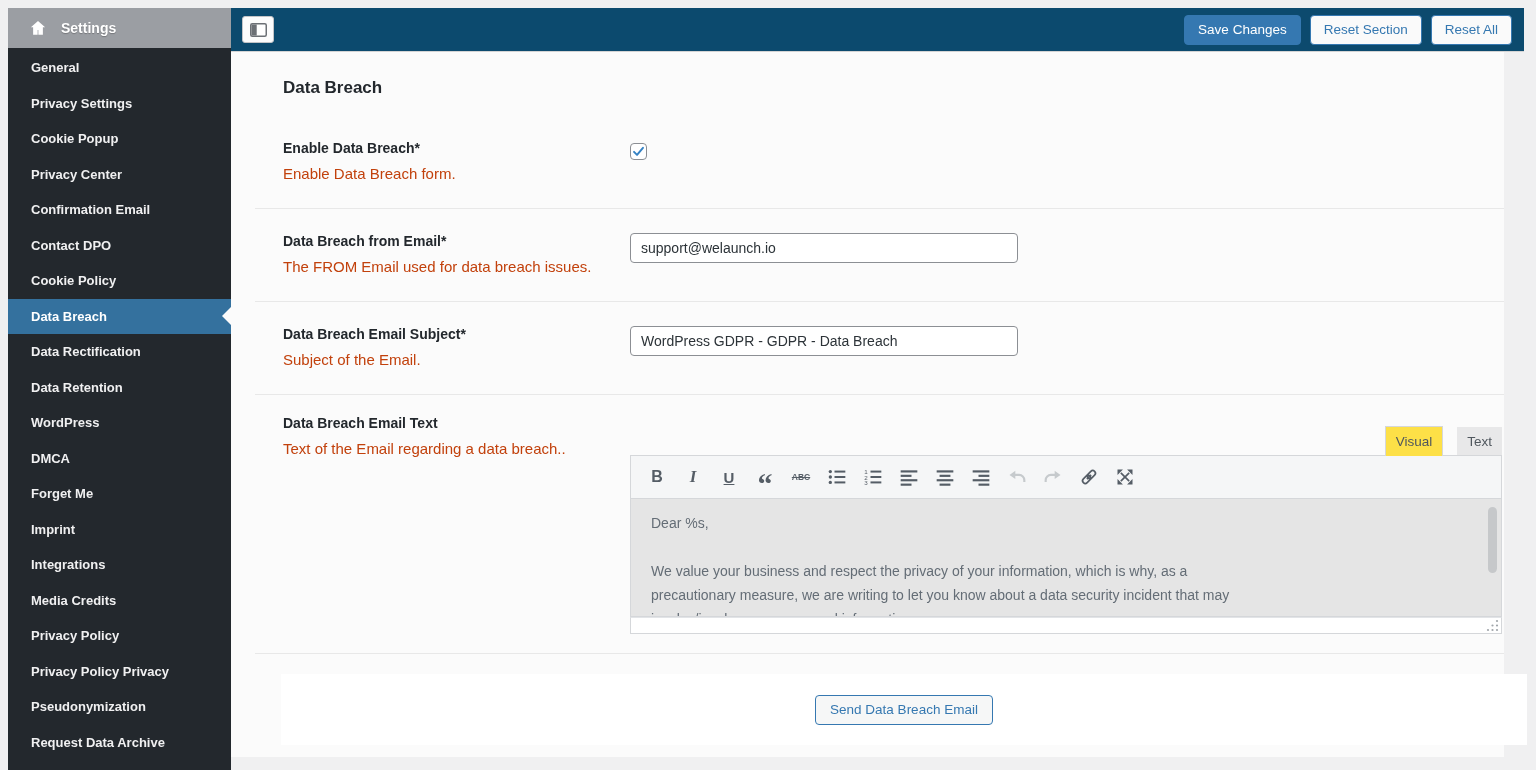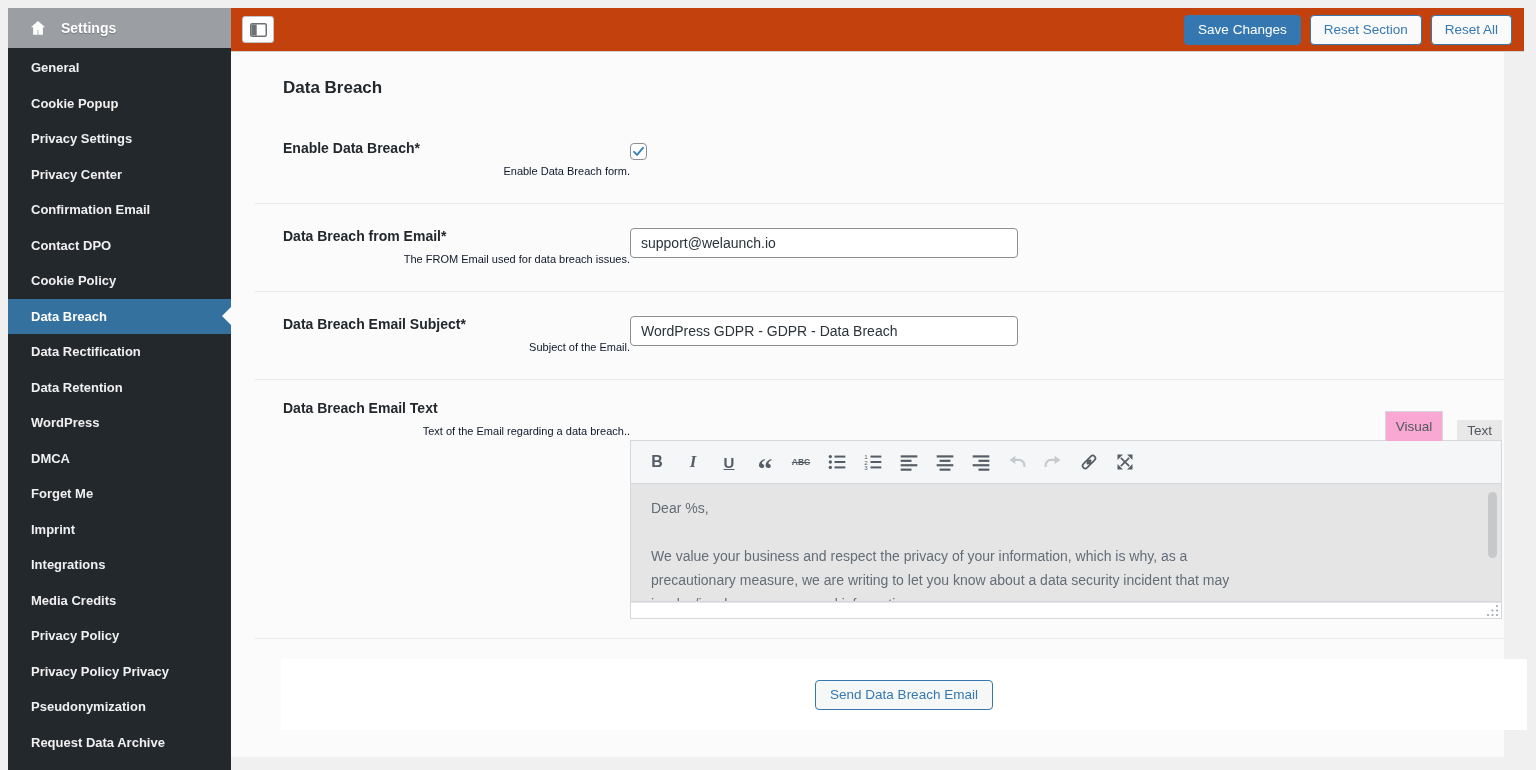--- a/index.html
+++ b/index.html
@@ -10,54 +10,54 @@
   .sidebar { position:absolute; left:8px; top:8px; width:223px; height:762px; background:#23282d; }
   .sb-header { height:40px; background:#9b9ea3; display:flex; align-items:center; padding-left:21px; cursor:pointer; }
   .sb-header .home-ic { width:18px; height:18px; margin-right:14px; }
   .sb-header .sb-title { color:#fff; font-weight:bold; font-size:14px; text-shadow:0 1px 1px rgba(0,0,0,.25); }
   .sb-nav { padding-top:2px; }
   .sb-item { position:relative; height:35.5px; display:flex; align-items:center; padding-left:23px; color:#f0f0f1; font-size:13px; font-weight:bold; cursor:pointer; }
   .sb-item.active { background:#34719e; color:#fff; }
   .sb-item.active .arrow { position:absolute; right:0; top:50%; margin-top:-9px; width:0; height:0; border-top:9px solid transparent; border-bottom:9px solid transparent; border-right:9px solid #fbfbfb; }
 
   
-  .topbar { position:absolute; left:231px; top:8px; width:1293px; height:44px; background:#c2410c; border-bottom:1px solid #d4d4d4; display:flex; align-items:center; }
+  .topbar { position:absolute; left:231px; top:8px; width:1293px; height:44px; background:#0c4a6e; border-bottom:1px solid #d4d4d4; display:flex; align-items:center; }
   .tb-iconbtn { margin-left:11px; width:32px; height:27px; background:#fcfcfc; border:1px solid #c3c4c7; border-radius:3px; display:flex; align-items:center; justify-content:center; cursor:pointer; }
   .tb-spacer { flex:1; }
   .btn { font-family:"Liberation Sans", sans-serif; font-size:13.5px; border-radius:4px; height:30px; padding:0 13px; cursor:pointer; }
   .btn-primary { background:#3578b1; border:1px solid #3578b1; color:#fff; }
   .btn-secondary { background:#fafafa; border:1px solid #3578b1; color:#3578b1; }
   .topbar .btn { margin-right:9px; }
   .topbar .btn:last-child { margin-right:12px; }
 
   
   .content { position:absolute; left:231px; top:52px; width:1273px; height:705px; background:#fbfbfb; }
   .page-title { margin:26px 0 18px 52px; font-size:17px; font-weight:bold; color:#23282d; }
   .rows { margin-left:24px; width:1249px; }
   .frow { display:flex; padding:24px 24px 26px 28px; border-bottom:1px solid #e8e8e8; }
   .flabel { width:347px; flex-shrink:0; }
   .flabel .lbl { font-size:14px; font-weight:bold; color:#23282d; margin-bottom:9px; }
-  .flabel .dsc { font-size:11px; color:#0f172a;text-align:right; }
+  .flabel .dsc { font-size:15px; color:#c2410c; }
   .ffield { flex:1; }
 
   
   .checkbox { width:17px; height:17px; background:#fff; border:1px solid #8c8f94; border-radius:4px; display:flex; align-items:center; justify-content:center; cursor:pointer; margin-top:3px; }
 
   
   .tinput { width:388px; height:30px; border:1px solid #8c8f94; border-radius:4px; background:#fff; padding:0 10px; font-size:14px; color:#2c3338; font-family:"Liberation Sans", sans-serif; }
 
   
   .editor { width:872px; }
   .ed-head { position:relative; height:40px; }
   .ed-media-btns { position:absolute; left:0; top:4px; display:flex; gap:7px; }
   .ed-btn { height:29px; display:flex; align-items:center; gap:6px; background:#fcfcfc; border:1px solid #3578b1; border-radius:3px; color:#3578b1; font-size:13.5px; padding:0 10px; cursor:pointer; }
   .ed-tabs { position:absolute; right:0; bottom:0; display:flex; gap:14px; align-items:flex-end; }
   .ed-tab { font-size:13.5px; color:#50575e; padding:7px 10px; cursor:pointer; }
-  .ed-tab.active { background:#f9a8d4; border:1px solid #d5d7da; border-bottom:none; margin-bottom:-1px; z-index:2; position:relative; }
-  .ed-tab.inactive { background:#e8e8e9; height:20px; display:flex; align-items:center; }
+  .ed-tab.active { background:#fde047; border:1px solid #d5d7da; border-bottom:none; margin-bottom:-1px; z-index:2; position:relative; }
+  .ed-tab.inactive { background:#e8e8e9; height:28px; display:flex; align-items:center; }
   .ed-toolbar { height:44px; background:#f5f6f7; border:1px solid #d5d7da; display:flex; align-items:center; padding-left:8px; }
   .tbi { width:24px; height:24px; margin:0 6px; display:flex; align-items:center; justify-content:center; color:#555d66; cursor:pointer; }
   .tbi .g-b { font-size:16px; font-weight:800; }
   .tbi .g-i { font-size:17px; font-style:italic; font-family:"Liberation Serif", serif; font-weight:600; }
   .tbi .g-u { font-size:15px; font-weight:600; text-decoration:underline; }
   .tbi .g-q { font-size:30px; line-height:10px; font-weight:bold; font-family:"Liberation Serif", serif; padding-top:14px; }
   .tbi .g-s { font-size:8.5px; font-weight:bold; text-decoration:line-through; letter-spacing:0; }
   .ed-body { position:relative; height:118px; background:#e5e5e5; border:1px solid #d5d7da; border-top:none; overflow:hidden; padding:12px 26px 0 20px; cursor:text; }
   .ed-line { font-size:14px; line-height:24px; min-height:24px; color:#646d76; white-space:nowrap; }
   .ed-scrollthumb { position:absolute; right:4px; top:8px; width:9px; height:66px; background:#c6c8ca; border-radius:5px; cursor:pointer; }
@@ -82,24 +82,24 @@
             <path fill="#ffffff" d="M12 2.5 L2.5 11 h3 v10 h6 v-6.5 h1 v6.5 h6 v-10 h3 Z"></path>
           </svg>
       </span>
       <span class="sb-title">Settings</span>
     </div>
     <div class="sb-nav" id="sb-nav">
         <div class="sb-item">
           <span>General</span>
         </div>
         <div class="sb-item">
+          <span>Privacy Settings</span>
+        </div>
+        <div class="sb-item">
           <span>Cookie Popup</span>
-        </div>
-        <div class="sb-item">
-          <span>Privacy Settings</span>
         </div>
         <div class="sb-item">
           <span>Privacy Center</span>
         </div>
         <div class="sb-item">
           <span>Confirmation Email</span>
         </div>
         <div class="sb-item">
           <span>Contact DPO</span>
         </div>

